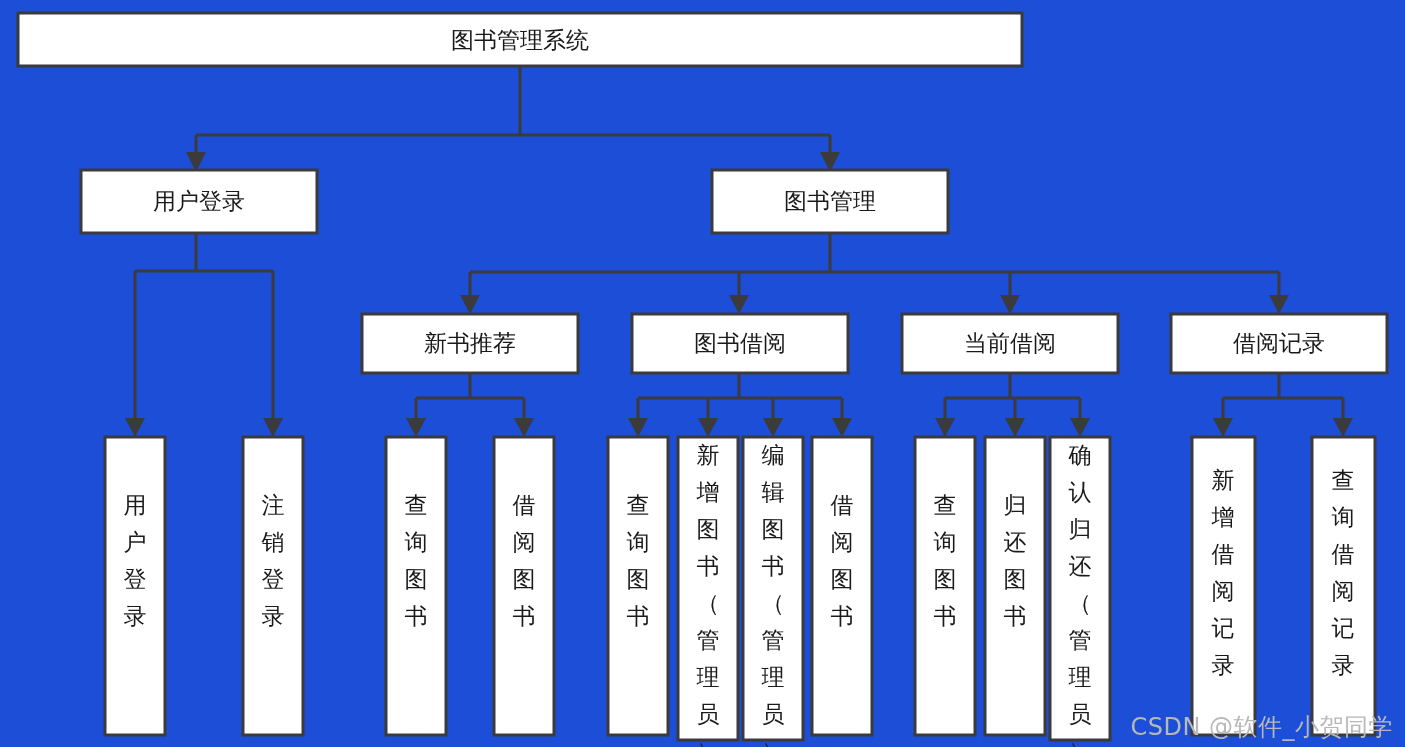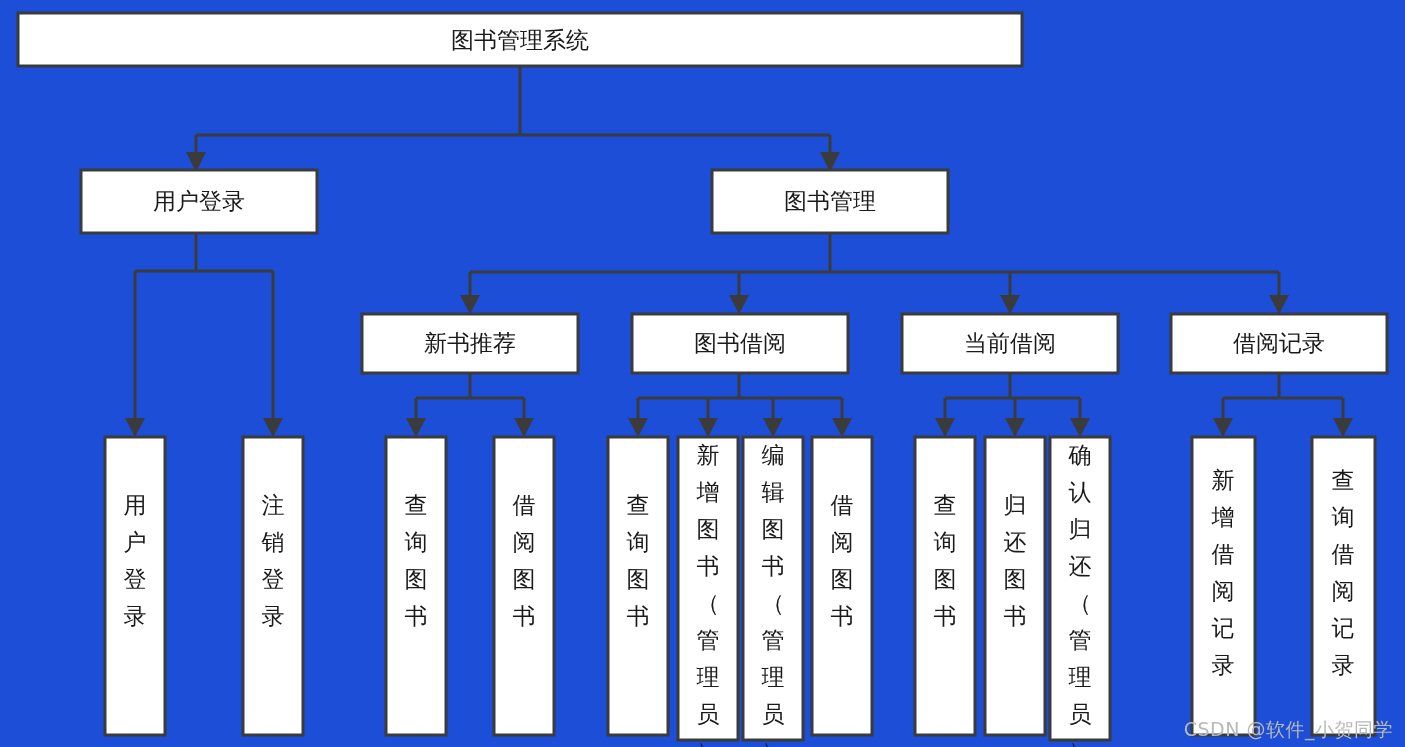--- a/index.html
+++ b/index.html
@@ -52,21 +52,21 @@
   }
   .arrow-head {
     fill: #3b3b3b;
     stroke: none;
   }
   .watermark {
     position: absolute;
     right: 12px;
     bottom: 4px;
     font-family: "DejaVu Sans", "Liberation Sans", sans-serif;
-    font-size: 19px;
+    font-size: 24px;
     color: #b8b8b8;
     white-space: nowrap;
     letter-spacing: 0.5px;
   }
 </style>
 </head>
 <body>
 
 <div id="diagram-root">
 

